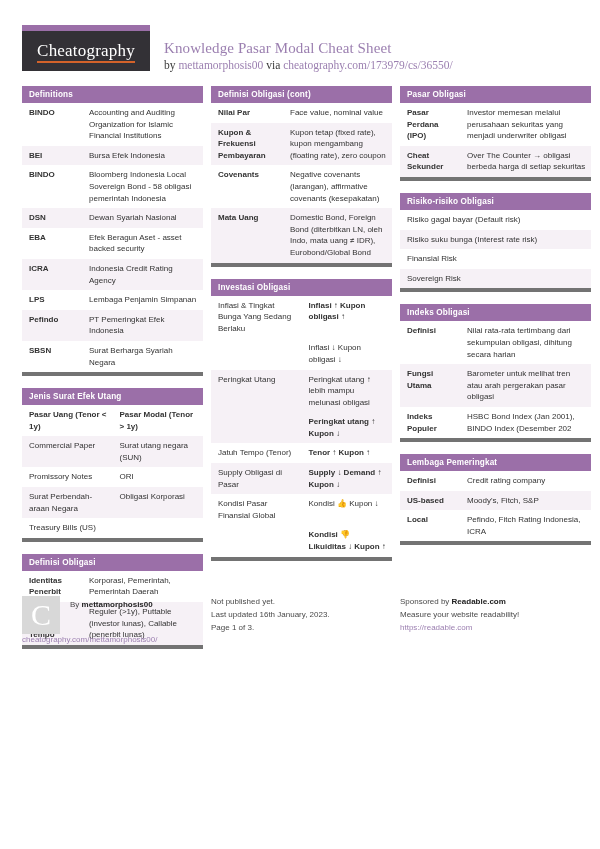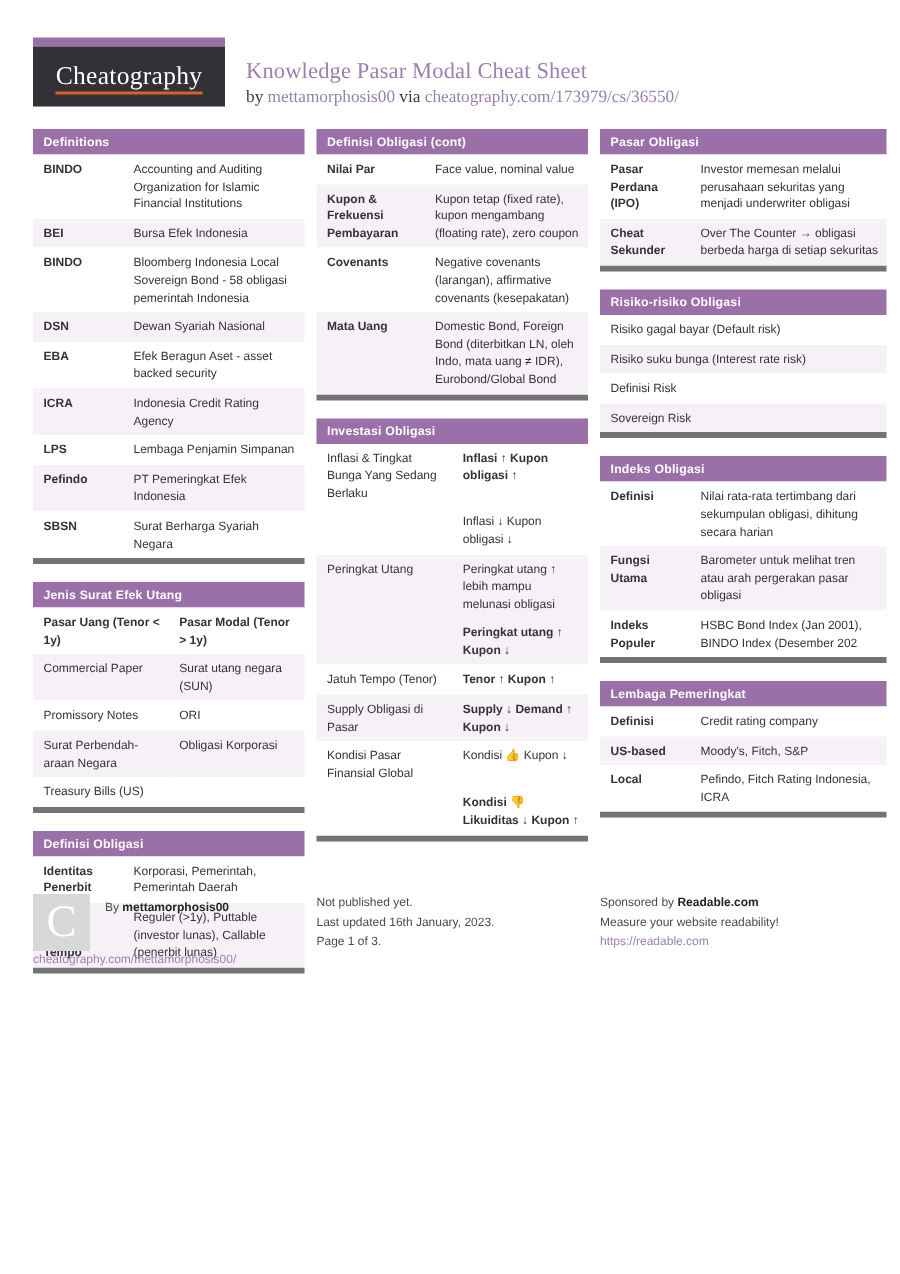--- a/index.html
+++ b/index.html
@@ -295,21 +295,21 @@
         <div class="card-head">Risiko-risiko Obligasi</div>
         <table class="kv">
           <tbody>
               <tr class="odd">
             <td class="full">Risiko gagal bayar (Default risk)</td>
           </tr>
           <tr class="even">
             <td class="full">Risiko suku bunga (Interest rate risk)</td>
           </tr>
           <tr class="odd">
-            <td class="full">Definisi Risk</td>
+            <td class="full">Finansial Risk</td>
           </tr>
           <tr class="even">
             <td class="full">Sovereign Risk</td>
           </tr>
         </tbody>
           </table>
       </div>
 
       <div class="card">
         <div class="card-head">Indeks Obligasi</div>

